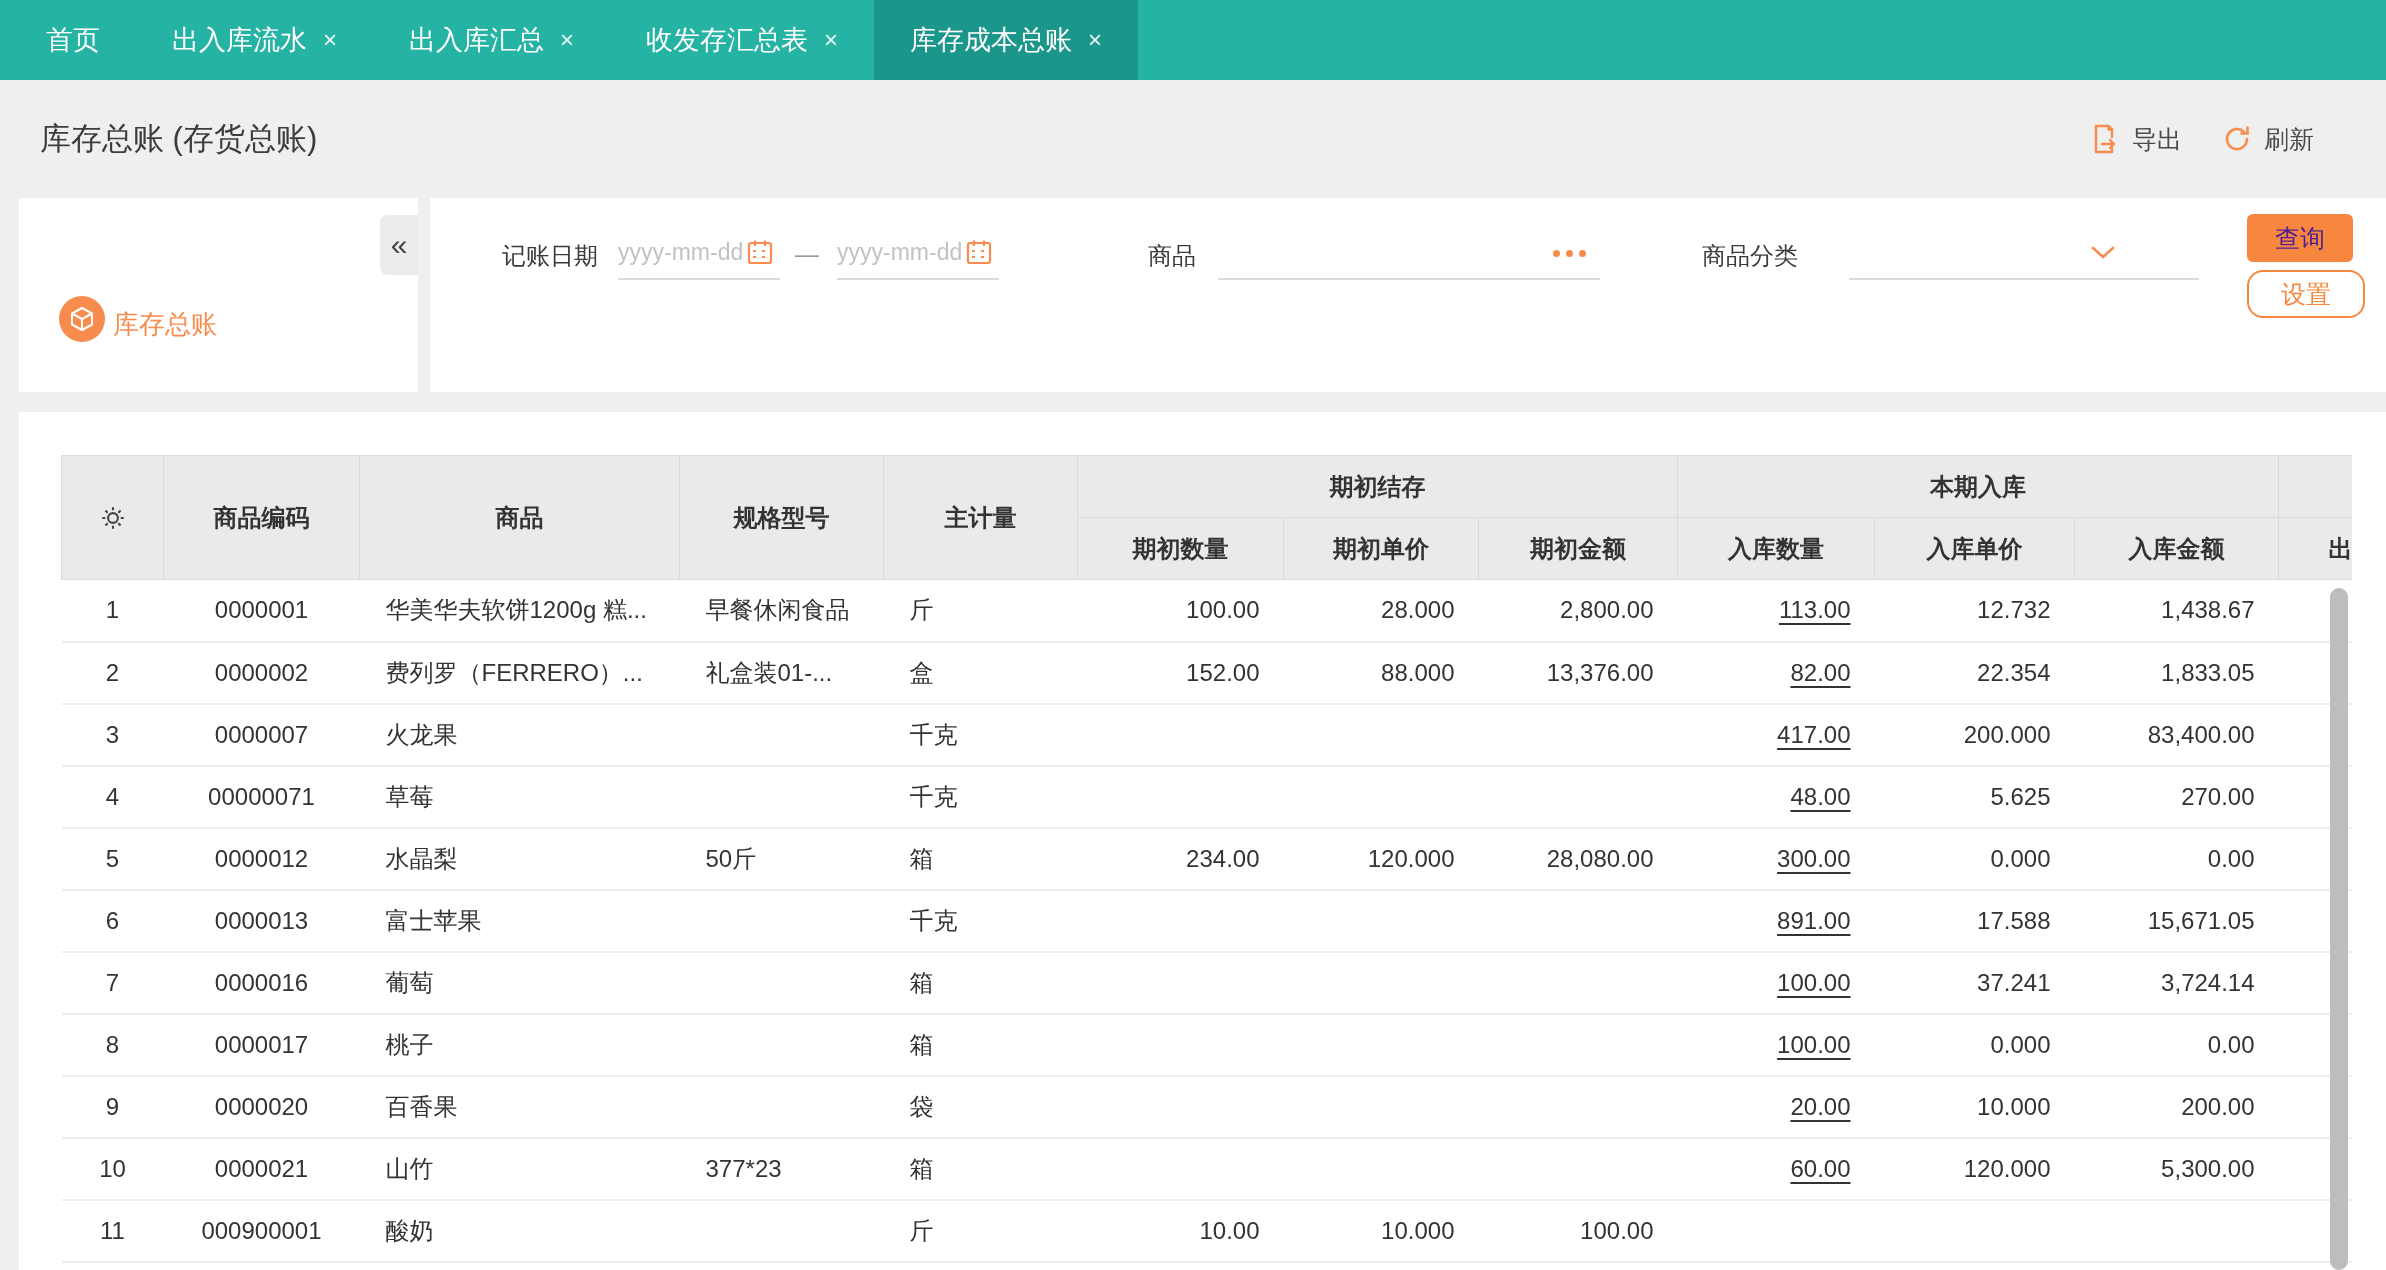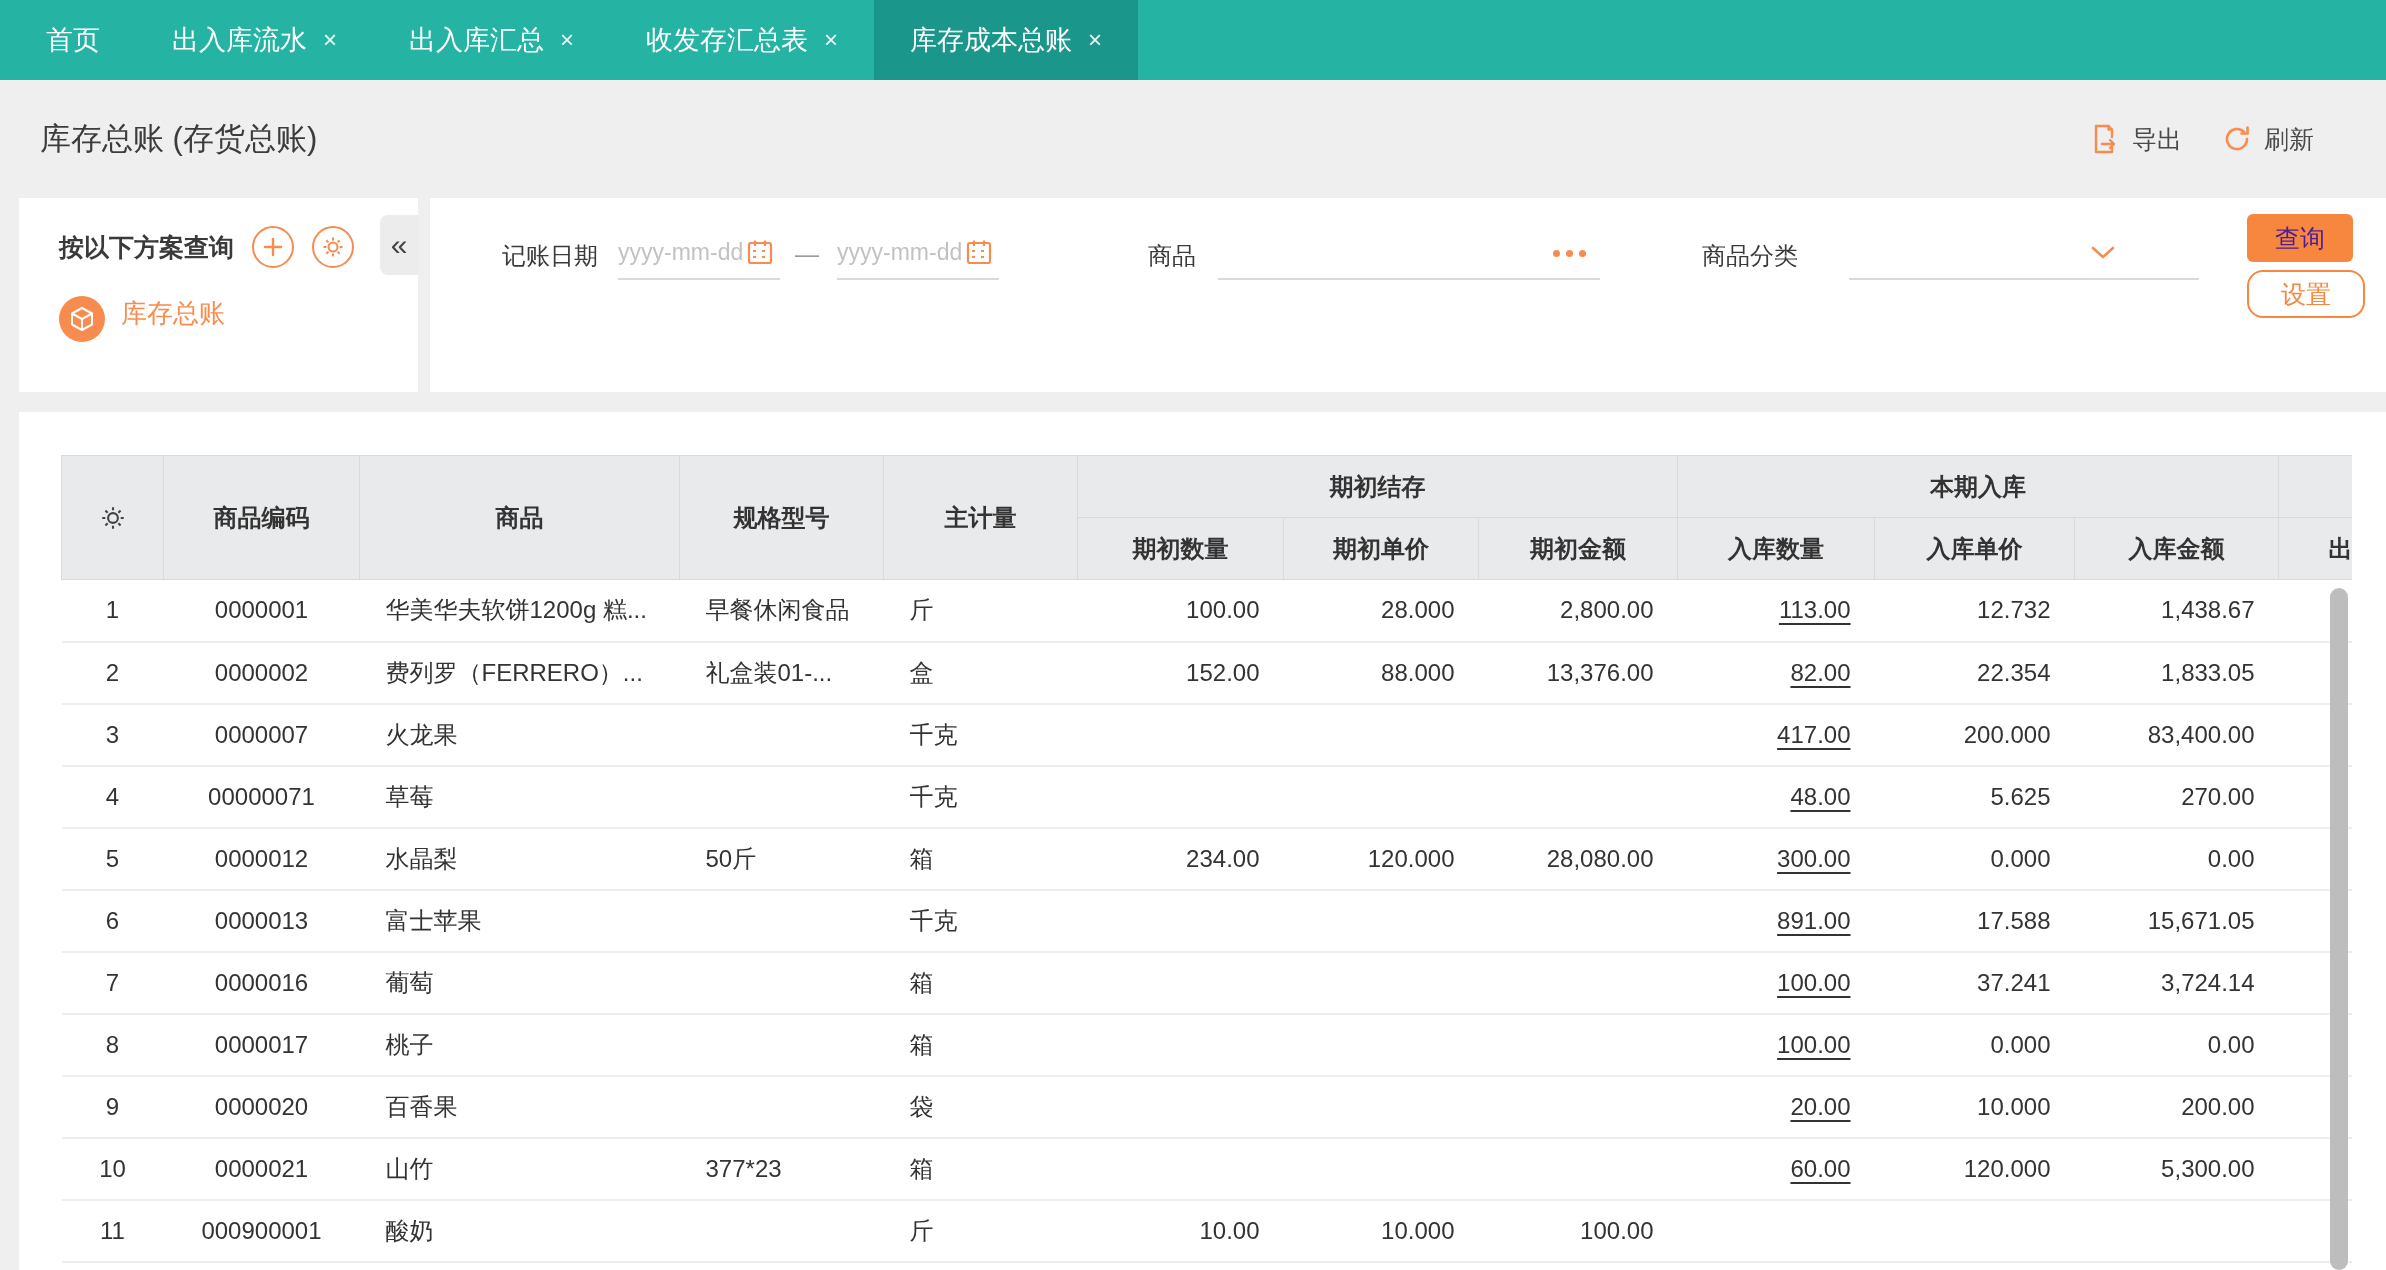--- a/index.html
+++ b/index.html
@@ -19,21 +19,21 @@
   .header-actions { margin-left:auto; display:flex; align-items:center; gap:40px; }
   .action-btn { display:flex; align-items:center; gap:12px; font-size:25px; color:#4a4a4a; cursor:pointer; }
   .action-btn svg { display:block; }
   
   .filter-section { position:relative; height:194px; }
   .scheme-panel { position:absolute; left:19px; top:0; width:399px; height:194px; background:#fff; }
   .scheme-header { position:absolute; left:40px; top:28px; display:flex; align-items:center; gap:18px; }
   .scheme-title { font-size:25px; font-weight:700; color:#3a3a3a; white-space:nowrap; }
   .circle-icon { width:42px; height:42px; border-radius:50%; border:2px solid #f88c4e; display:flex; align-items:center; justify-content:center; cursor:pointer; }
   .collapse-btn { position:absolute; right:0; top:17px; width:38px; height:60px; background:#ececec; border-radius:8px 0 0 8px; display:flex; align-items:center; justify-content:center; font-size:30px; color:#444; cursor:pointer; }
-  .scheme-item { position:absolute; left:40px; top:98px; display:flex; align-items:flex-start; gap:16px; cursor:pointer; }
+  .scheme-item { position:absolute; left:40px; top:98px; display:flex; align-items:flex-end; gap:8px; cursor:pointer; }
   .scheme-item-circle { width:46px; height:46px; border-radius:50%; background:#f88c4e; display:flex; align-items:center; justify-content:center; }
   .scheme-item-label { font-size:26px; color:#f88c4e; }
   .fields-panel { position:absolute; left:430px; top:0; right:0; height:194px; background:#fff; }
   .f-label { position:absolute; top:42px; font-size:24px; color:#3a3a3a; line-height:32px; white-space:nowrap; }
   .u-input { position:absolute; top:28px; height:54px; border-bottom:2px solid #dadada; display:flex; align-items:center; cursor:text; }
   .placeholder { font-size:23px; color:#c2c2c2; white-space:nowrap; }
   .cal-icon { position:absolute; right:4px; top:12px; background:#fff; padding:0 2px; }
   .date-sep { position:absolute; top:42px; font-size:24px; color:#9a9a9a; }
   .dots { position:absolute; right:14px; top:24px; display:flex; gap:6px; }
   .dots i { width:7px; height:7px; border-radius:50%; background:#f88c4e; }
@@ -98,34 +98,20 @@
         </svg>
       </span>
       <span>刷新</span>
     </div>
   </div>
 </div>
 
 <div class="filter-section">
 
   <div class="scheme-panel">
-    <div class="scheme-header">
-      <span class="scheme-title">按以下方案查询</span>
-      <span class="circle-icon">
-        <svg width="22" height="22" viewBox="0 0 22 22" stroke="#f88c4e" stroke-width="2.4" stroke-linecap="round">
-            <path d="M11 3v16M3 11h16"></path>
-          </svg>
-      </span>
-      <span class="circle-icon">
-        <svg width="24" height="24" viewBox="0 0 24 24" fill="none" stroke="#f88c4e" stroke-width="2">
-          <circle cx="12" cy="12" r="4.5"></circle>
-          <path d="M12 2.5v3M12 18.5v3M2.5 12h3M18.5 12h3M5.3 5.3l2.1 2.1M16.6 16.6l2.1 2.1M18.7 5.3l-2.1 2.1M7.4 16.6l-2.1 2.1"></path>
-        </svg>
-      </span>
-    </div>
     <div class="collapse-btn">
       <span>«</span>
     </div>
     <div class="scheme-item">
       <span class="scheme-item-circle">
         <svg width="26" height="26" viewBox="0 0 26 26" fill="none" stroke="#fff" stroke-width="2" stroke-linejoin="round">
           <path d="M13 2 23 7.5v11L13 24 3 18.5v-11L13 2z"></path>
             <path d="M3 7.5 13 13l10-5.5M13 13v11"></path>
         </svg>
       </span>

